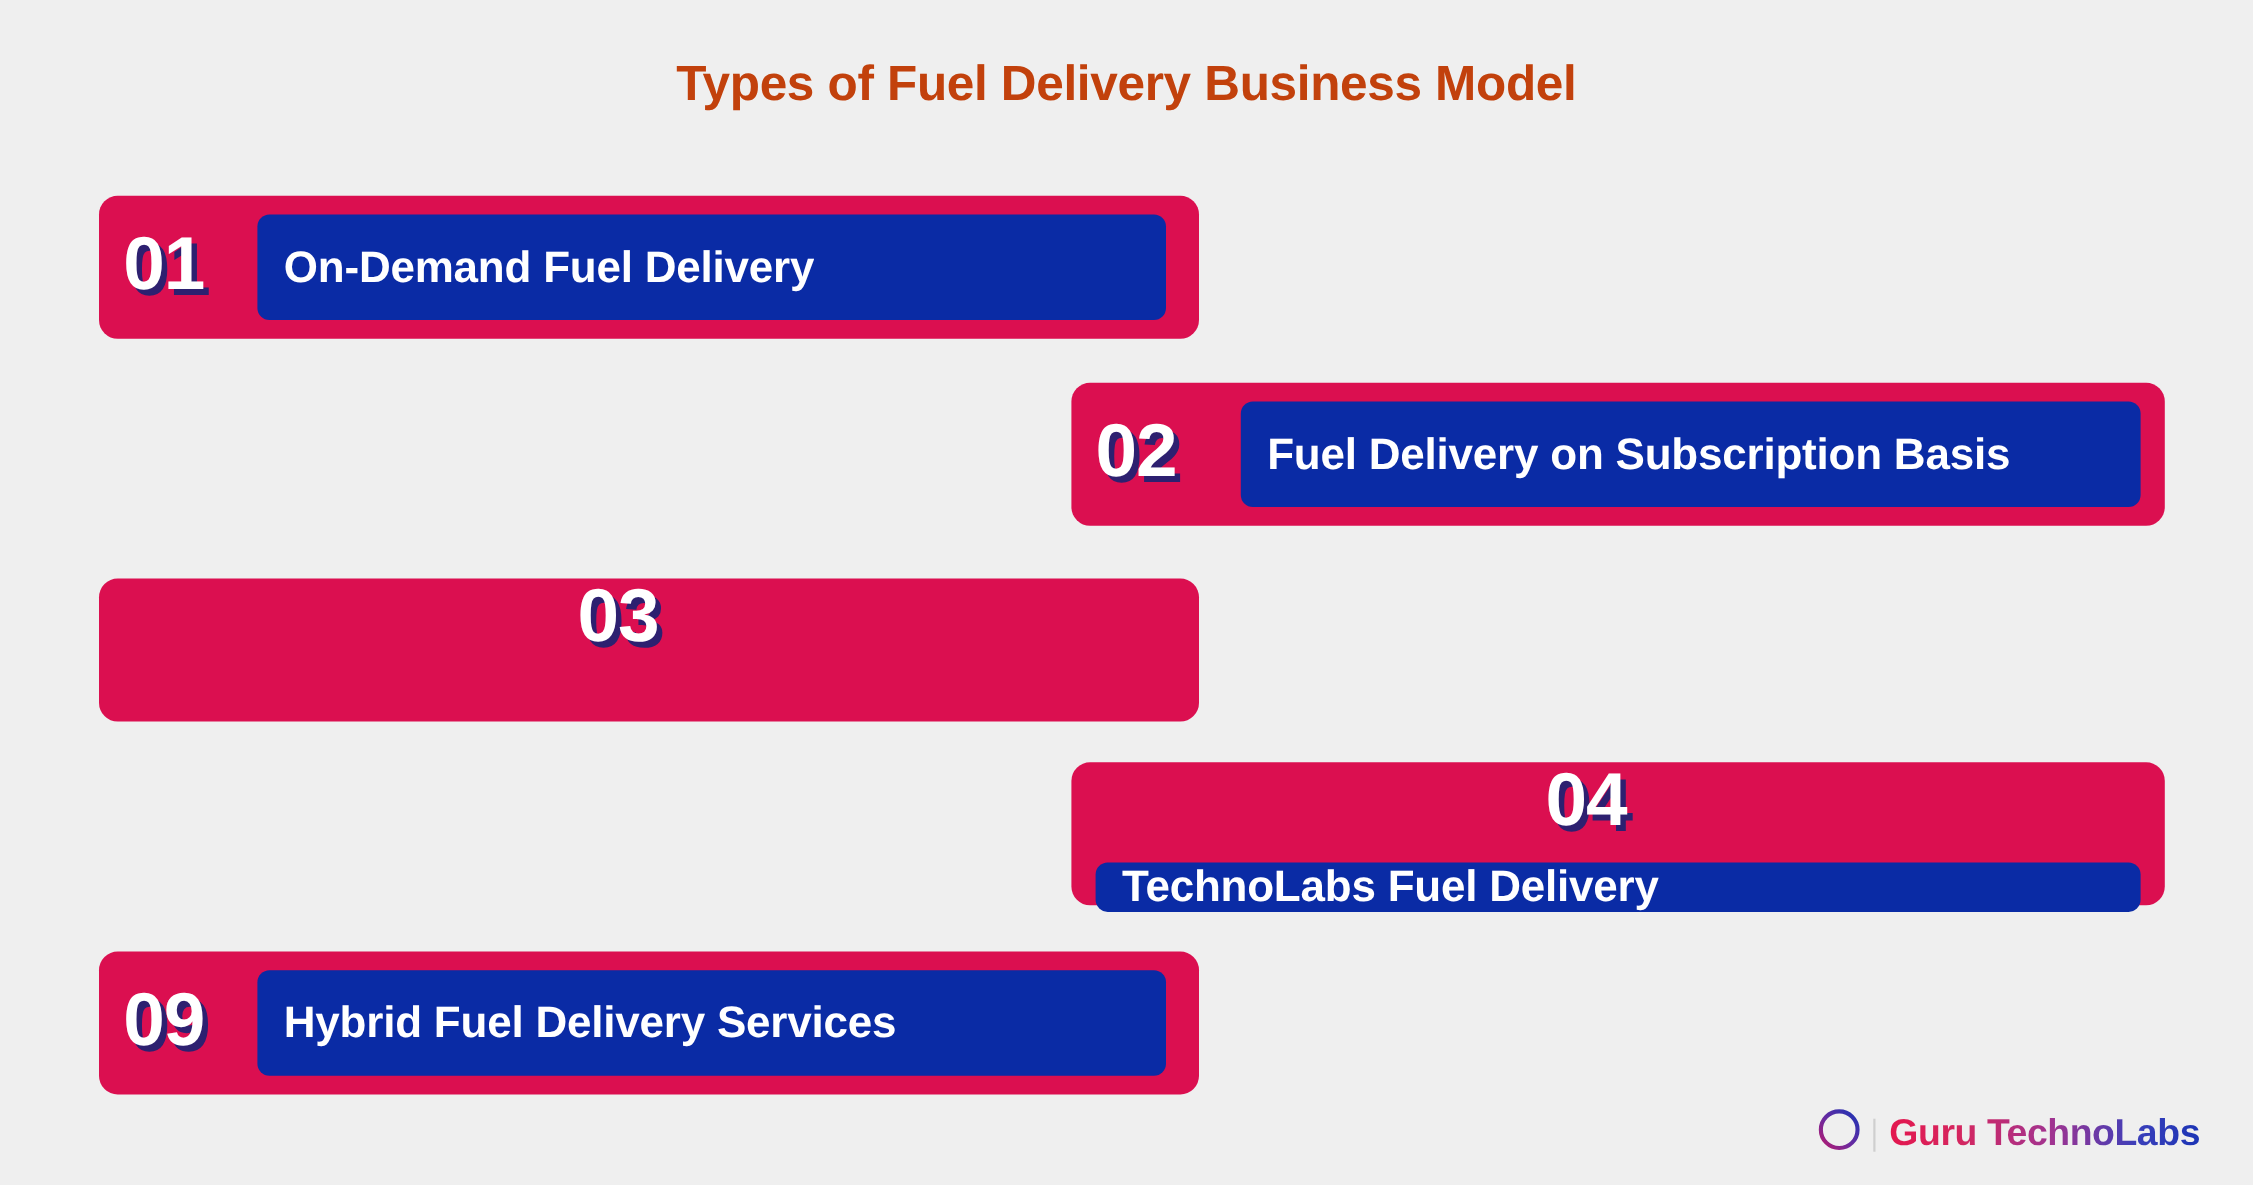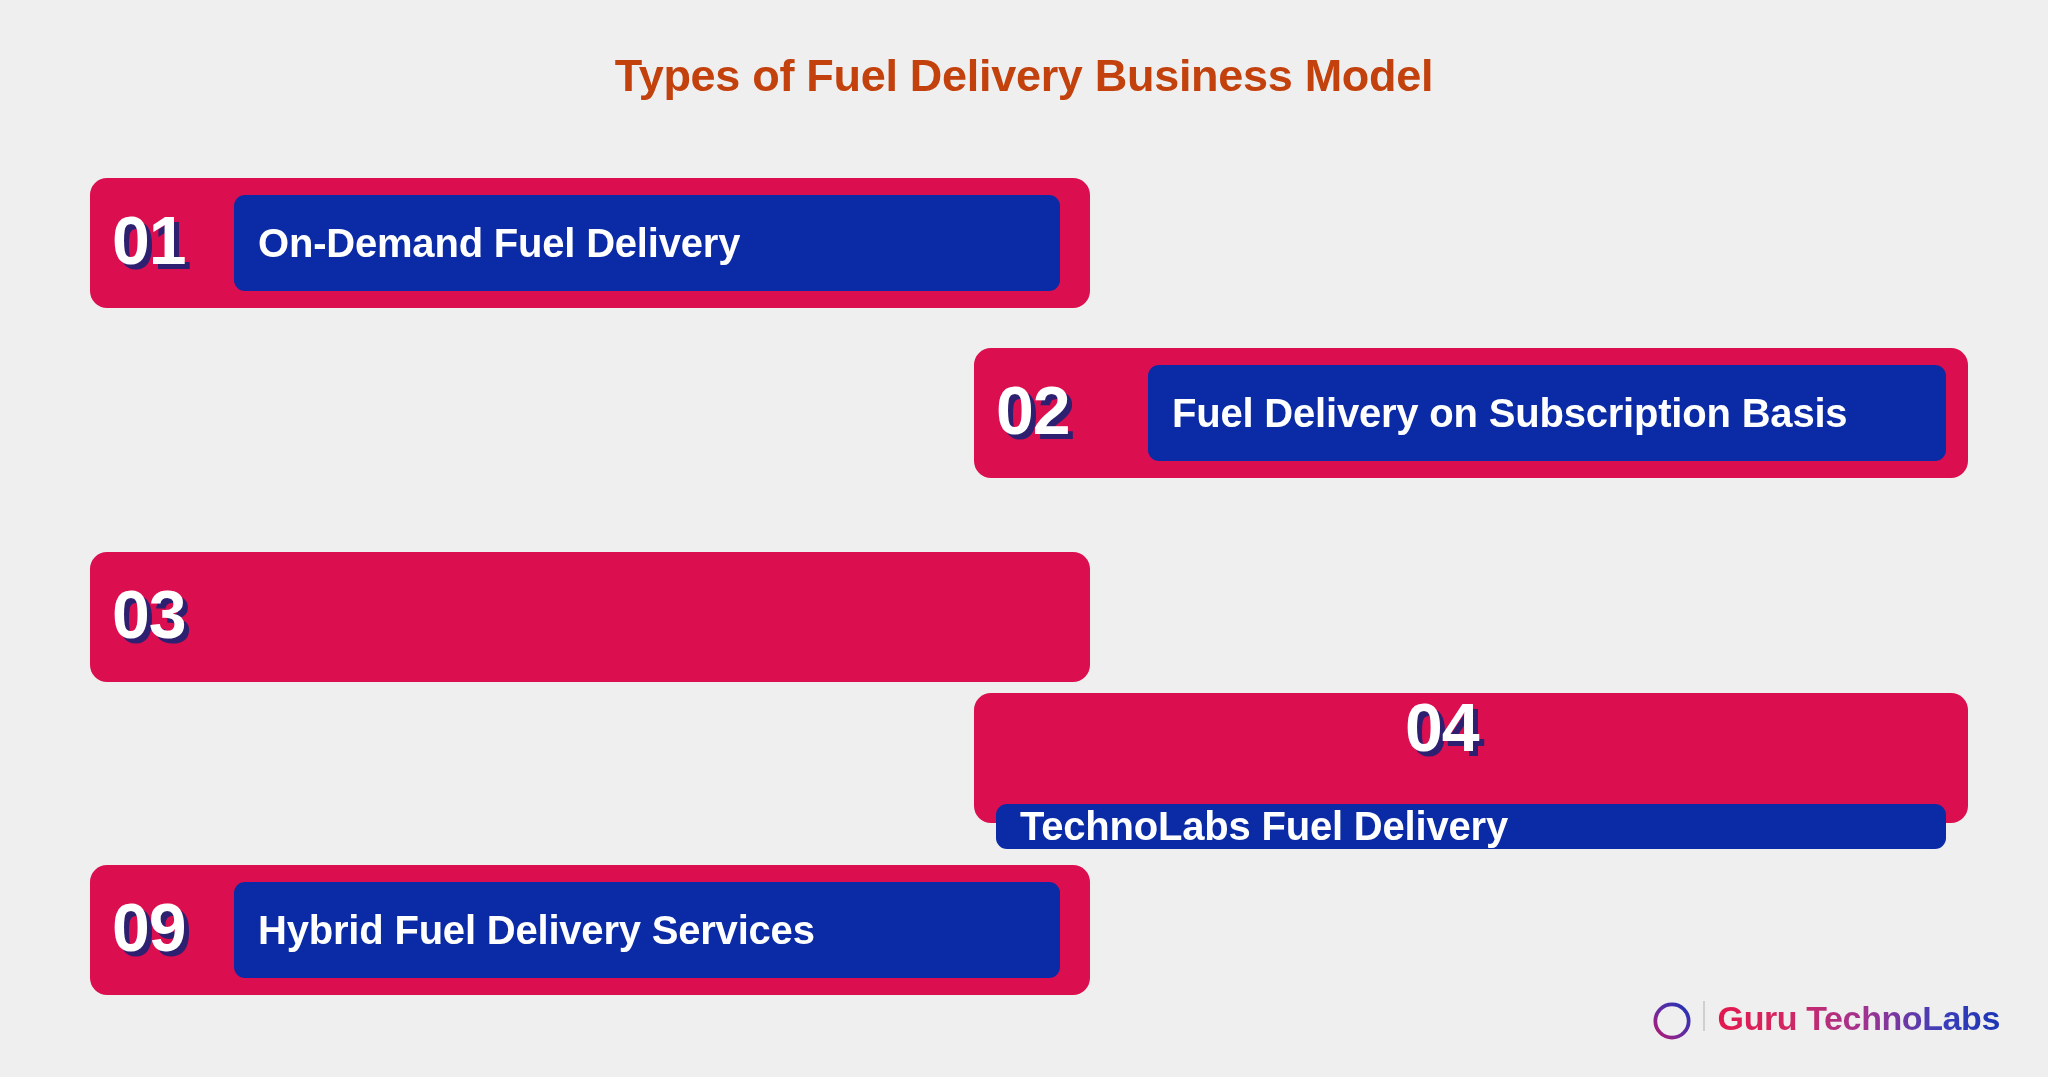--- a/index.html
+++ b/index.html
@@ -61,21 +61,20 @@
     width: 1000px;
     padding-left: 22px;
     padding-right: 30px;
   }
 
   .row-card.right {
     left: 974px;
     width: 994px;
     padding-left: 22px;
     padding-right: 22px;
-    gap: 20px;
   }
 
   .row-number {
     flex: 0 0 auto;
     font-size: 68px;
     font-weight: bold;
     color: #ffffff;
     line-height: 1;
     letter-spacing: -1px;
     text-shadow: 5px 5px 0 #2d2070;
@@ -110,21 +109,21 @@
     overflow: hidden;
     text-overflow: ellipsis;
   }
 
   
   .brand-logo {
     position: absolute;
     right: 48px;
     bottom: 30px;
     display: flex;
-    align-items: flex-start;
+    align-items: flex-end;
     height: 46px;
   }
 
   .brand-mark {
     width: 40px;
     height: 40px;
     flex: 0 0 auto;
     display: block;
   }
 
@@ -166,21 +165,21 @@
       </div>
     </div>
 
     <div class="row-card right" style="top:348px;">
       <div class="row-number">02</div>
       <div class="row-bar">
         <span class="row-label">Fuel Delivery on Subscription Basis</span>
       </div>
     </div>
 
-    <div class="row-card left" style="top:552px;">
+    <div class="row-card left" style="top:526px;flex-direction:column;">
       <div class="row-number">03</div>
     </div>
 
     <div class="row-card right" style="top:693px;flex-direction:column;">
       <div class="row-number">04</div>
       <div class="row-bar">
         <span class="row-label">TechnoLabs Fuel Delivery</span>
       </div>
     </div>
 

